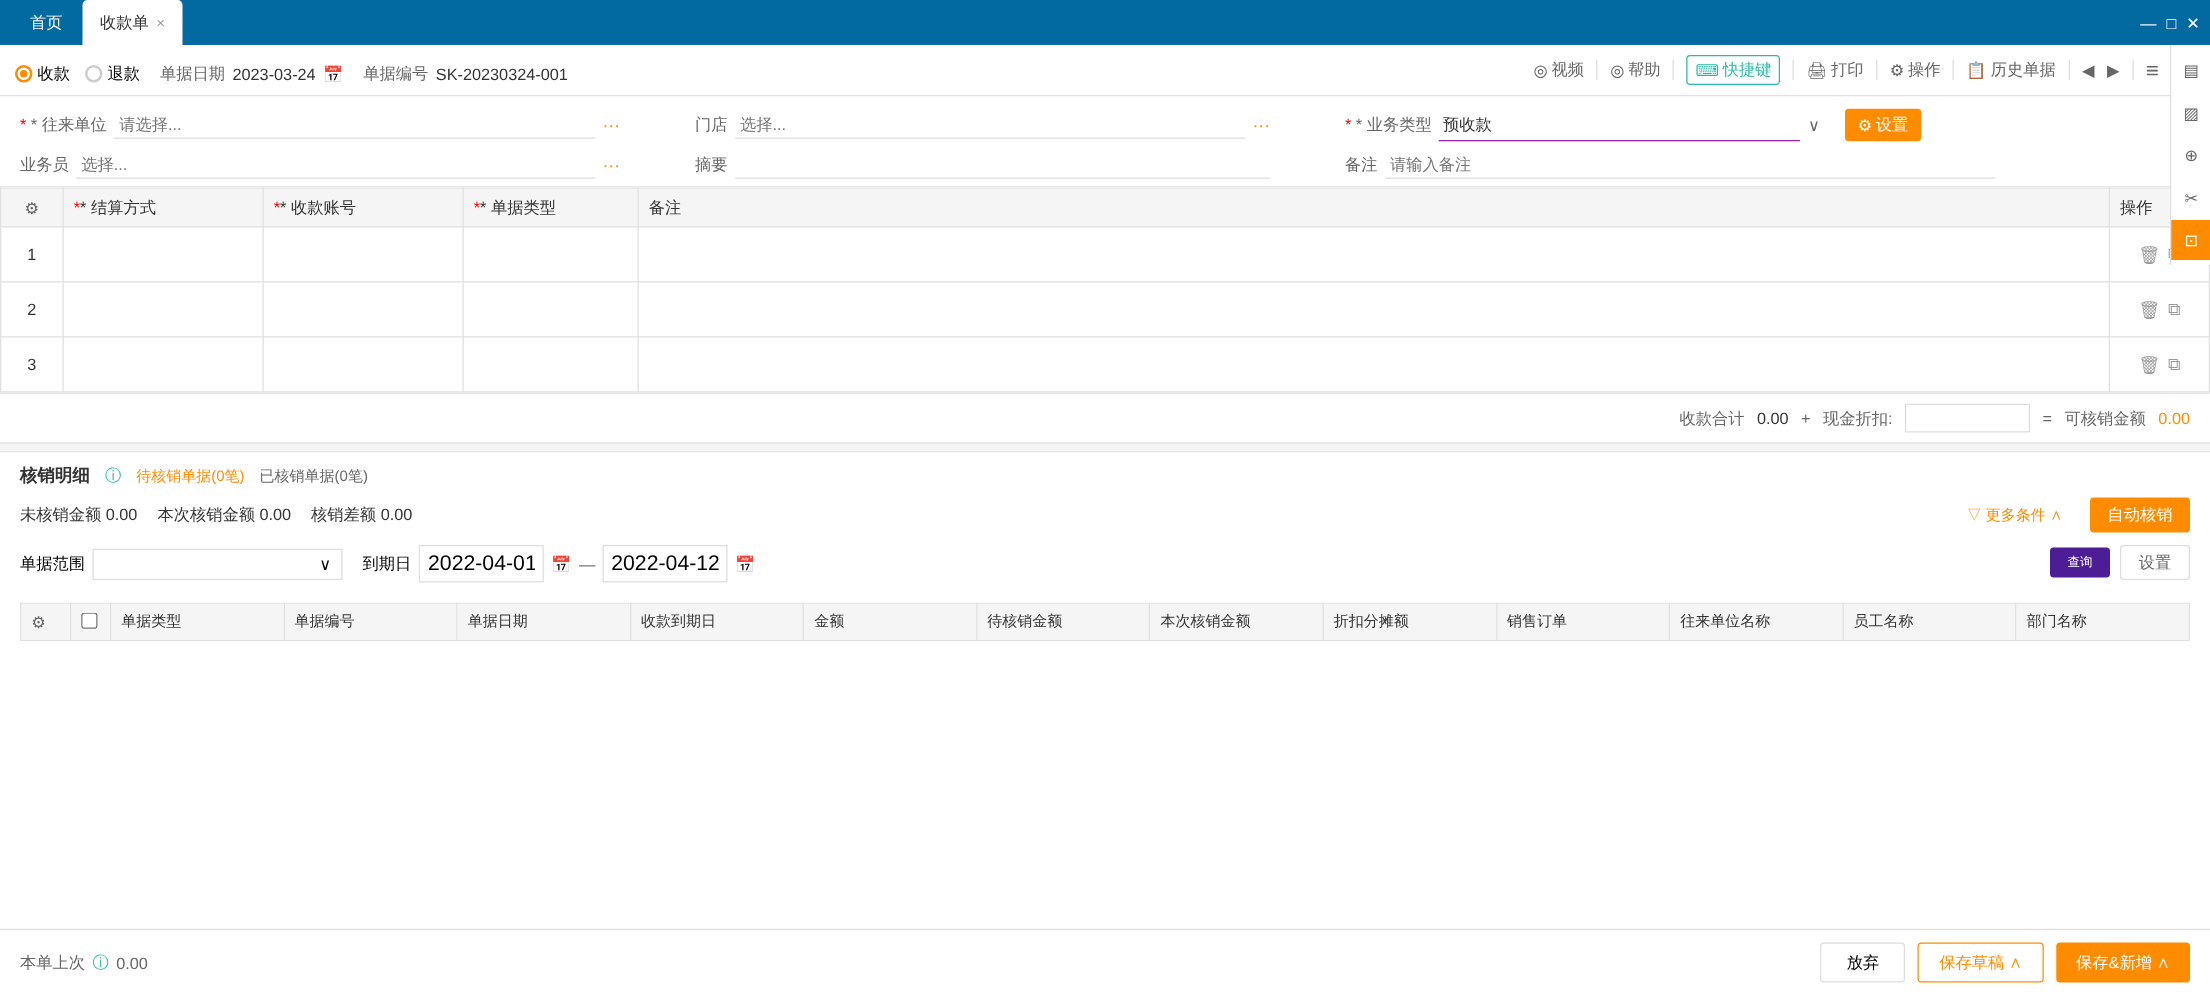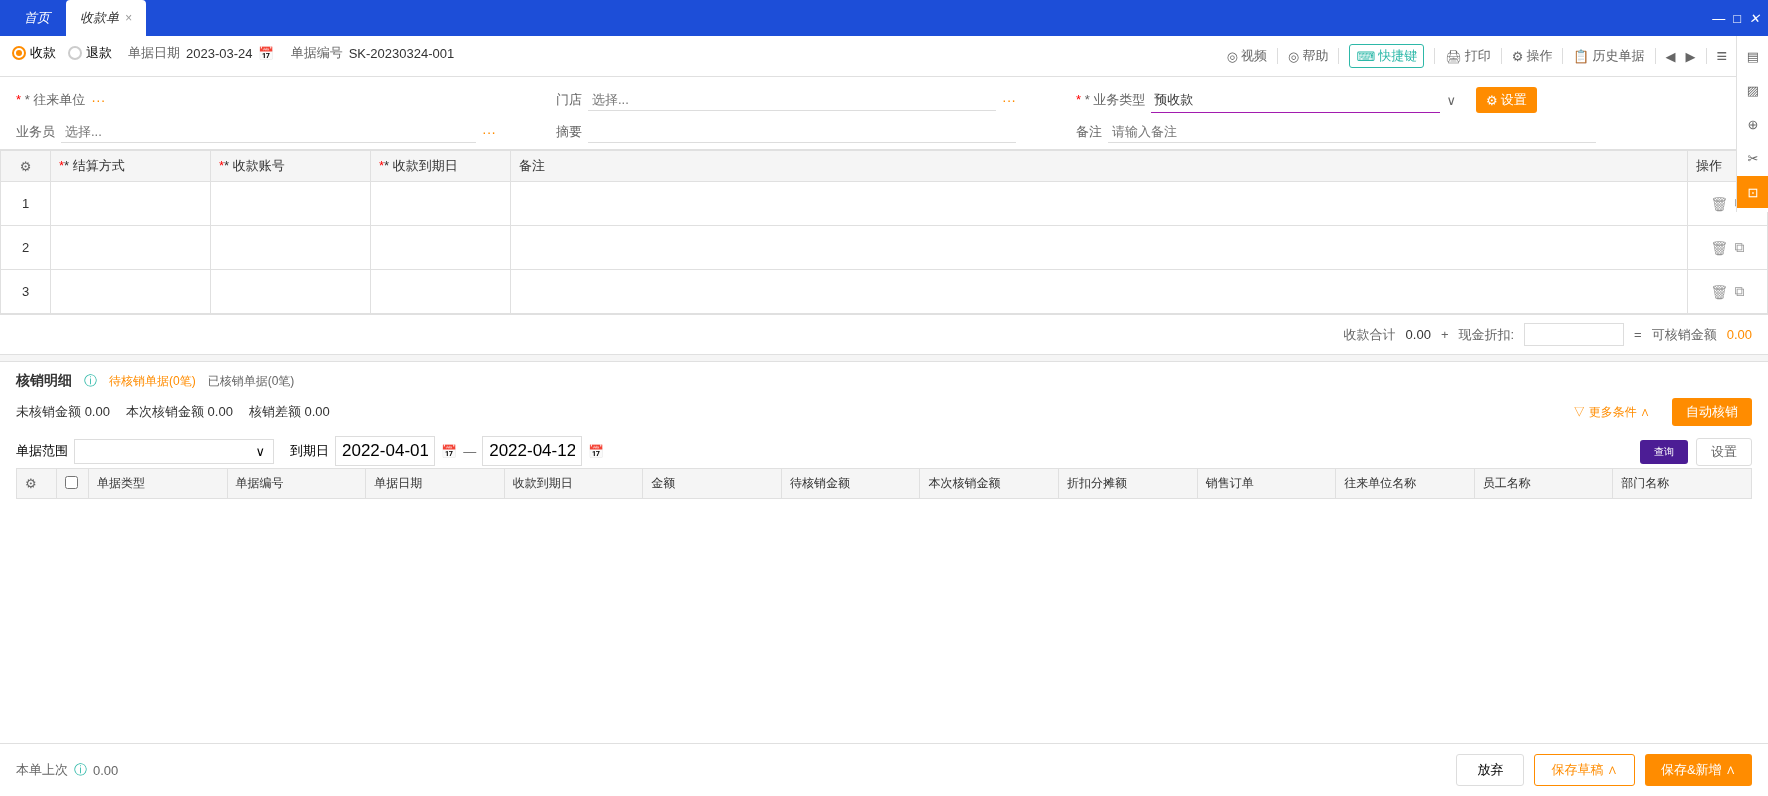--- a/index.html
+++ b/index.html
@@ -2,24 +2,23 @@
 <html><head>
   <meta charset="utf-8">
   <style>
     * { box-sizing: border-box; margin: 0; padding: 0; font-family: 'Microsoft YaHei', Arial, sans-serif; font-size: 13px; }
     body { background: #f0f0f0; width: 1768px; height: 796px; overflow: hidden; }
 
     
     .tab-bar {
       display: flex;
       align-items: center;
-      background: #1d4ed8;
+      background: #0369a1;
       height: 36px;
       padding: 0 8px;
-      font-style: italic;
     }
     .tab-home {
       color: #fff;
       padding: 0 16px;
       height: 36px;
       line-height: 36px;
       cursor: pointer;
       font-size: 13px;
     }
     .tab-active {
@@ -53,21 +52,21 @@
     .main-container {
       background: #fff;
       height: calc(796px - 36px);
       display: flex;
       flex-direction: column;
     }
 
     
     .toolbar {
       display: flex;
-      align-items: flex-start;
+      align-items: flex-end;
       padding: 8px 12px;
       border-bottom: 1px solid #e0e0e0;
       gap: 16px;
       background: #fff;
     }
     .radio-group {
       display: flex;
       align-items: center;
       gap: 12px;
     }
@@ -269,23 +268,23 @@
       display: flex;
       align-items: center;
       gap: 16px;
       margin-bottom: 10px;
       font-size: 13px;
     }
     .stat-item { color: #666; }
     .stat-item span { color: #333; }
     .filter-row {
       display: flex;
-      align-items: flex-end;
+      align-items: flex-start;
       justify-content: space-between;
-      margin-bottom: 2px;
+      margin-bottom: 16px;
     }
     .filter-left {
       display: flex;
       align-items: center;
       gap: 16px;
     }
     .filter-field {
       display: flex;
       align-items: center;
       gap: 6px;
@@ -522,20 +521,21 @@
       <span style="cursor:pointer;color:#666;font-size:18px;">≡</span>
       <span style="cursor:pointer;color:#fff;background:#ff8c00;padding:1px 4px;border-radius:2px;">⊞</span>
     </div>
   </div>
 
   <div class="form-area">
     <div class="form-row">
 
       <div class="form-field" style="flex:2;max-width:480px;">
         <label class="required">* 往来单位</label>
+        <input class="form-input" type="text" placeholder="请选择..." style="">
         <span class="dots-btn">···</span>
       </div>
 
       <div class="form-field" style="flex:2;max-width:460px;margin-left:40px;">
         <label>门店</label>
         <input class="form-input" type="text" placeholder="选择..." style="">
         <span class="dots-btn">···</span>
       </div>
 
       <div class="form-field" style="flex:1.5;max-width:380px;margin-left:40px;">
@@ -577,21 +577,21 @@
           <th>
             <span class="gear-icon">⚙</span>
           </th>
           <th class="col-settle">
             <span style="color:red;">*</span><span>* 结算方式</span>
           </th>
           <th class="col-account">
             <span style="color:red;">*</span><span>* 收款账号</span>
           </th>
           <th class="col-amount">
-            <span style="color:red;">*</span><span>* 收款到期日</span>
+            <span style="color:red;">*</span><span>* 单据类型</span>
           </th>
           <th>备注</th>
           <th class="col-op">操作</th>
         </tr>
       </thead>
       <tbody>
         <tr>
           <td style="text-align:center;">1</td>
           <td></td>
           <td></td>

